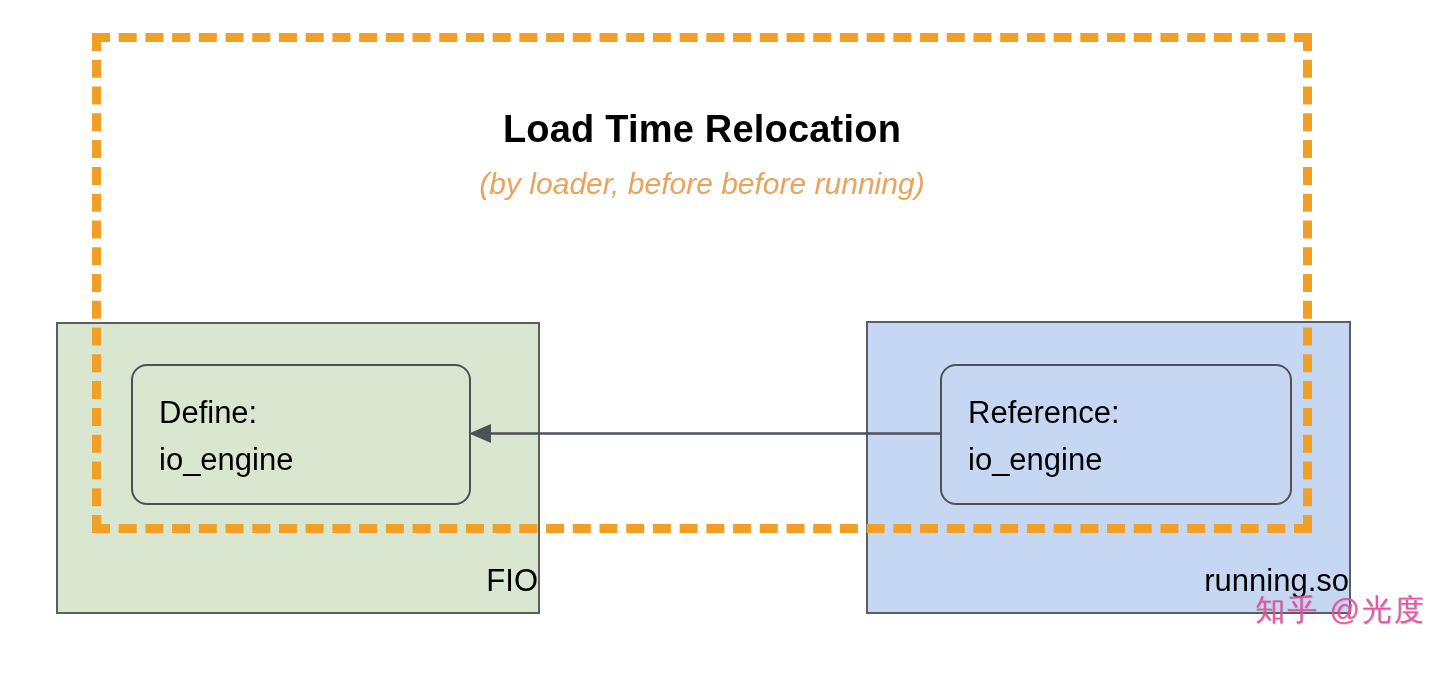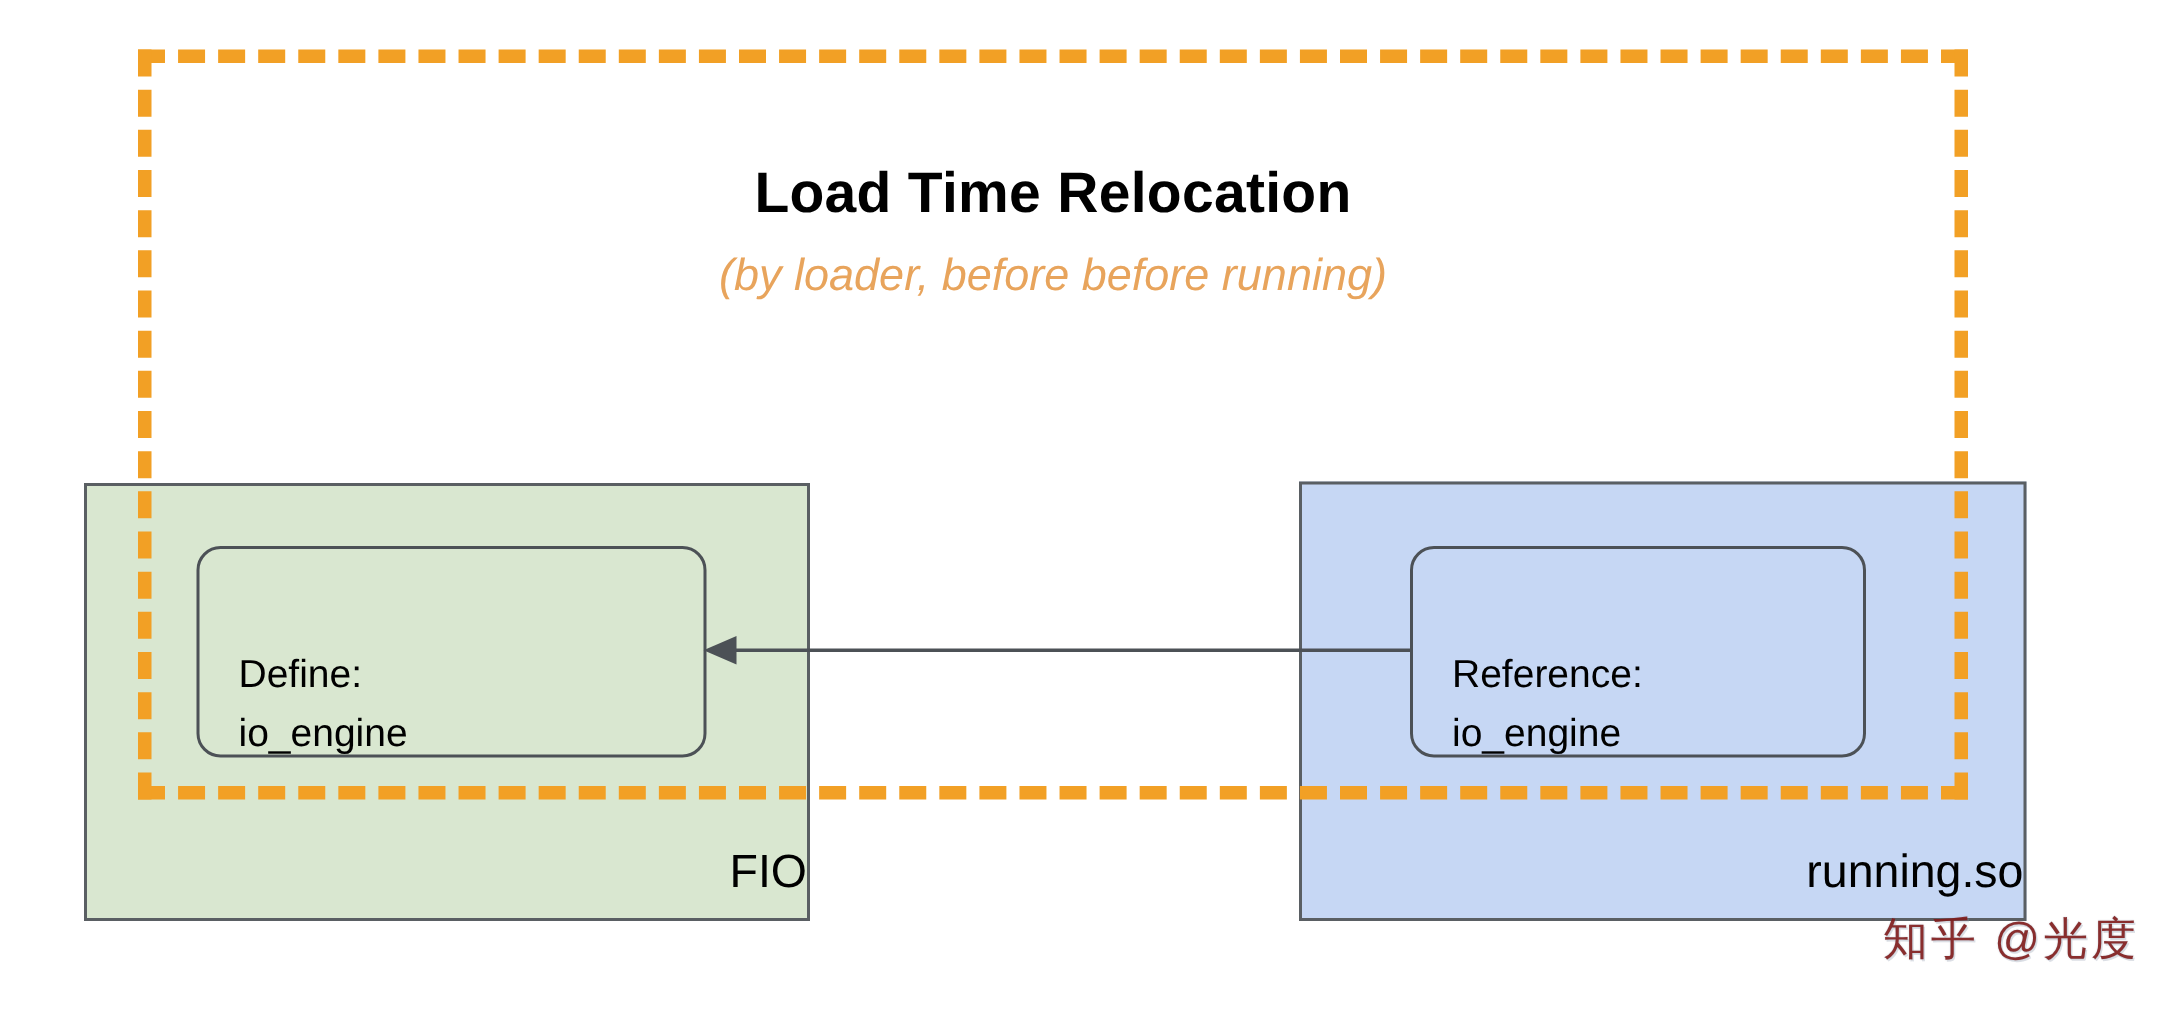--- a/index.html
+++ b/index.html
@@ -100,53 +100,52 @@
   .symbol.green {
     left: 131px;
     top: 364px;
     width: 340px;
     height: 141px;
     background: #d9e7d0;
   }
   .symbol.blue {
     left: 940px;
     top: 364px;
-    width: 304px;
+    width: 352px;
     height: 141px;
     background: #c6d7f4;
   }
   .symbol-text {
     position: absolute;
     left: 26px;
     top: 24px;
-    font-size: 26px;
+    font-size: 31px;
     color: #000000;
     line-height: 1.5;
     white-space: pre-line;
-    margin-top: 40px;
   }
 
   
   .connector {
     position: absolute;
     left: 0;
     top: 0;
     width: 1440px;
     height: 677px;
     z-index: 4;
     pointer-events: none;
   }
 
   
   .watermark {
     position: absolute;
     right: 14px;
-    bottom: 30px;
+    bottom: 46px;
     font-size: 30px;
-    color: #7f1d1d;
+    color: #ec4899;
     opacity: 0.92;
     letter-spacing: 2px;
     text-shadow: 0 0 1px rgba(120,130,150,0.55),
                  1px 1px 0 rgba(150,160,178,0.35);
     z-index: 9;
     white-space: nowrap;
   }
 </style>
 </head>
 <body>

